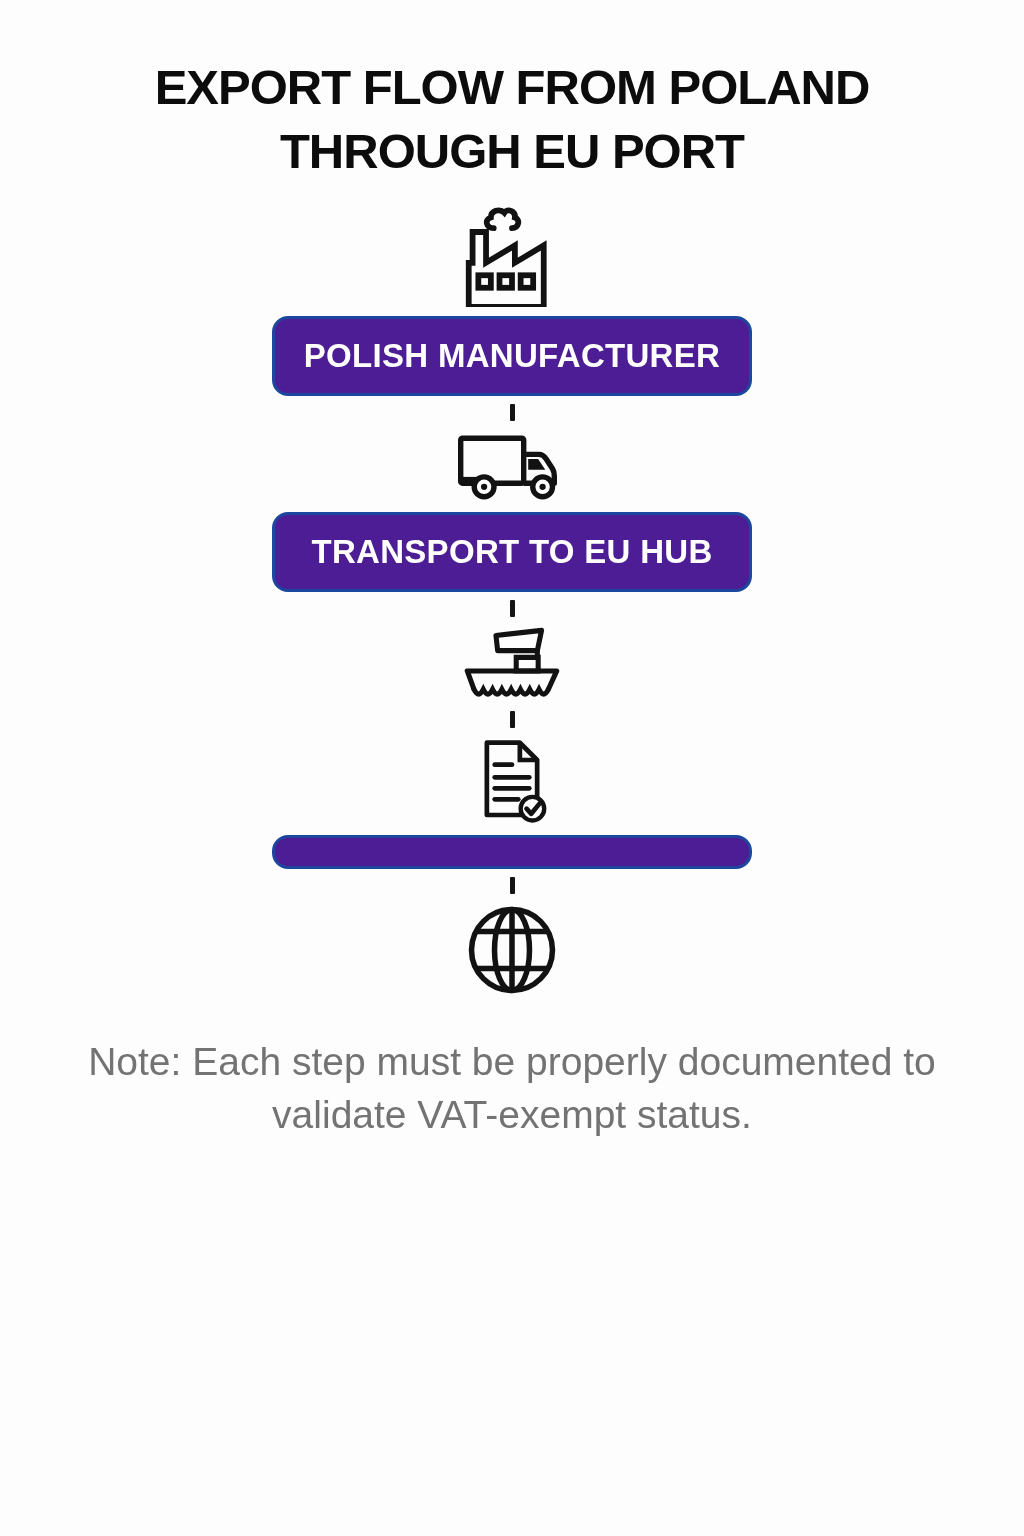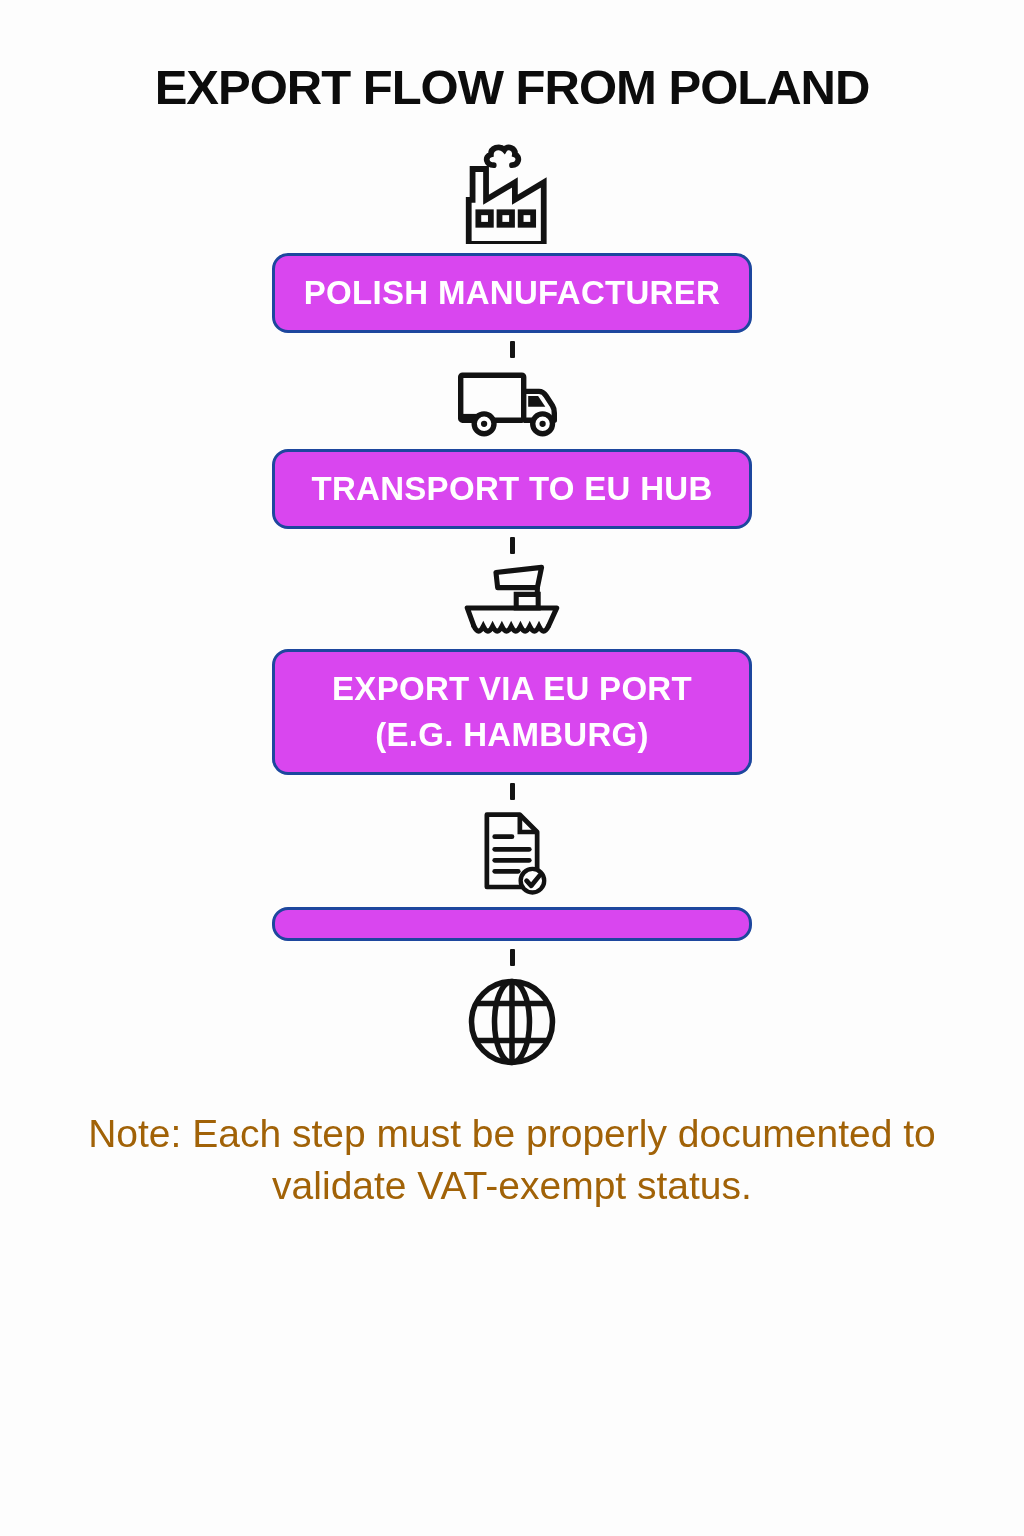--- a/index.html
+++ b/index.html
@@ -34,21 +34,21 @@
     margin-top: 10px;
     display: flex;
     align-items: flex-end;
     justify-content: center;
   }
   .step-icon svg { display: block; }
   .flow-box {
     margin-top: 9px;
     width: 480px;
     box-sizing: border-box;
-    background: #d946ef;
+    background: #4c1d95;
     border: 3px solid #1d479e;
     border-radius: 16px;
     padding: 14px 18px;
     text-align: center;
   }
   .flow-box .line {
     display: block;
     color: #ffffff;
     font-size: 33px;
     font-weight: 700;
@@ -62,34 +62,35 @@
     height: 17px;
     background: #141414;
     border-radius: 1px;
   }
   .note {
     margin-top: 40px;
     width: 860px;
     text-align: center;
     font-size: 39px;
     font-weight: 400;
-    color: #a16207;
+    color: #737373;
     line-height: 1.34;
   }
   .ic { stroke: #121212; fill: none; stroke-width: 6; }
   .ic-fill { fill: #121212; stroke: none; }
   .ic-white { fill: #ffffff; stroke: #121212; }
 </style>
 </head>
 <body>
 
 <div class="page">
 
   <div class="title">
     <span class="line">EXPORT FLOW FROM POLAND</span>
+    <span class="line">THROUGH EU PORT</span>
   </div>
 
   <div class="step-icon" style="margin-top:24px;">
     <svg width="106" height="100" viewBox="0 -8 110 104">
       <path class="ic" d="M36 14 C28 14 26 5 33 3 C33 -4 42 -7 47 -2 C50 -7 59 -4 58 3 C64 5 62 14 55 14" stroke-linecap="round"></path>
       <path class="ic" d="M10 96 V50 H14 V18 H28 V50 L58 32 V50 L88 32 V96 Z" stroke-linejoin="miter"></path>
       <rect class="ic" x="20" y="63" width="13" height="13"></rect>
       <rect class="ic" x="42" y="63" width="13" height="13"></rect>
       <rect class="ic" x="64" y="63" width="13" height="13"></rect>
     </svg>
@@ -120,24 +121,20 @@
 
   <div class="step-icon">
     <svg width="118" height="76" viewBox="0 0 130 90">
       <path class="ic" d="M46 10 L100 4 L95 28 H48 Z" stroke-linejoin="round"></path>
       <path class="ic" d="M95 28 V36"></path>
       <path class="ic" d="M70 36 H96 V52 H70 Z"></path>
       <path class="ic" d="M20 74 L12 52 H118 L108 74" stroke-linejoin="round"></path>
       <path class="ic" d="M20 74 q5.5 11 11 0 q5.5 11 11 0 q5.5 11 11 0 q5.5 11 11 0 q5.5 11 11 0 q5.5 11 11 0 q5.5 11 11 0 q5.5 11 11 0" stroke-linecap="round"></path>
     </svg>
   </div>
-  <div class="flow-box">
-    <span class="line">EXPORT VIA EU PORT</span>
-    <span class="line">(E.G. HAMBURG)</span>
-  </div>
 
   <div class="connector"></div>
 
   <div class="step-icon">
     <svg width="92" height="88" viewBox="0 0 100 112">
       <path class="ic" d="M18 6 H60 L82 28 V98 H18 Z" stroke-linejoin="round"></path>
       <path class="ic" d="M60 6 V28 H82"></path>
       <path class="ic" d="M28 34 H50" stroke-linecap="round"></path>
       <path class="ic" d="M28 50 H72" stroke-linecap="round"></path>
       <path class="ic" d="M28 64 H72" stroke-linecap="round"></path>

